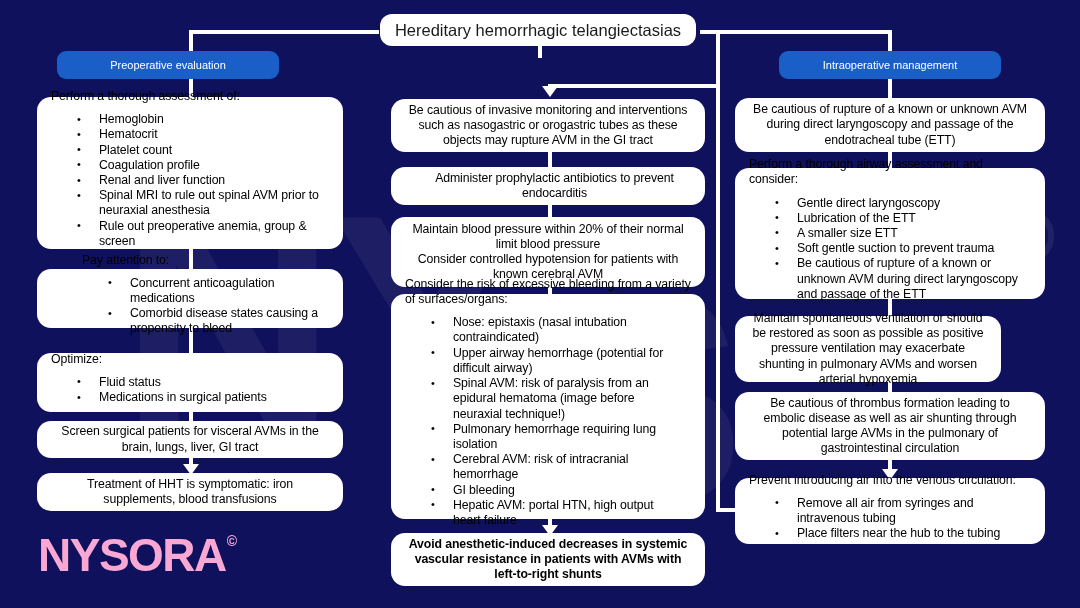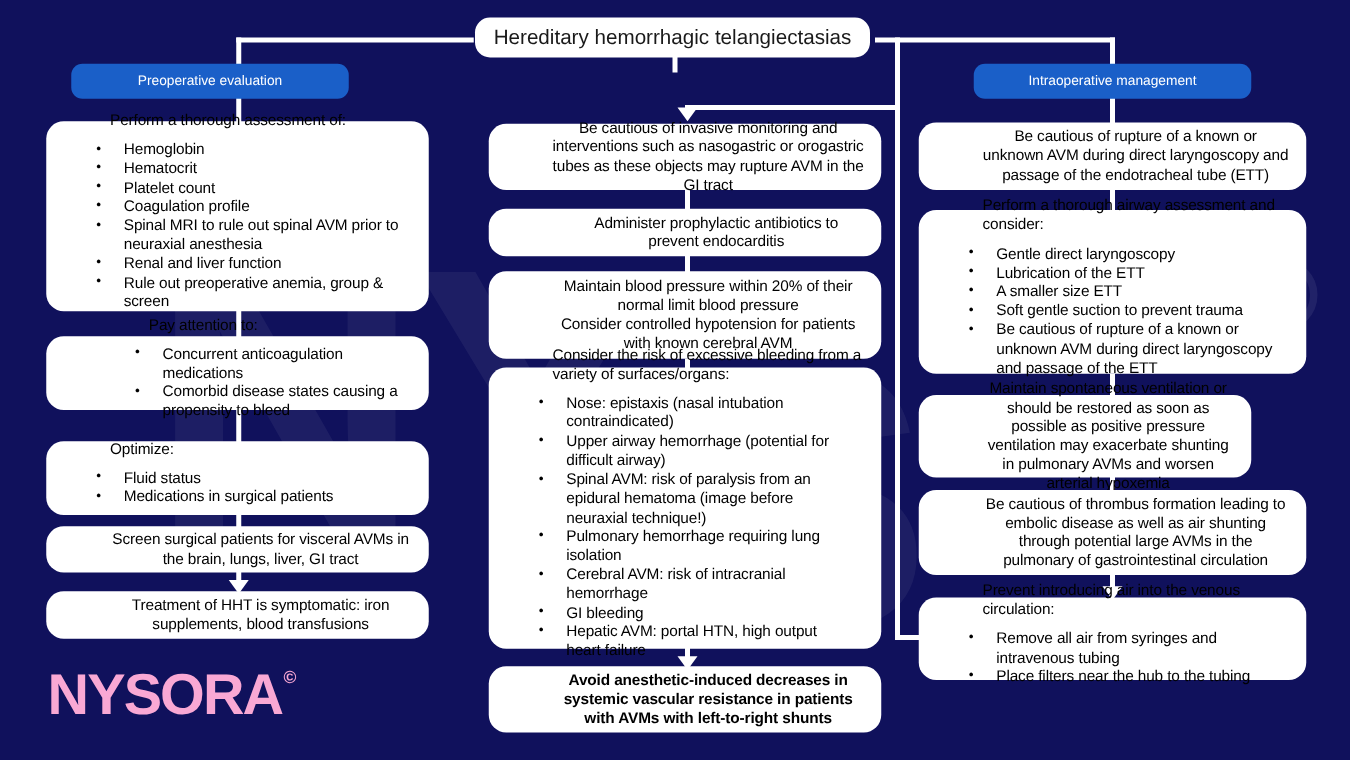--- a/index.html
+++ b/index.html
@@ -73,21 +73,20 @@
     padding: 9px 14px;
     display: flex;
     flex-direction: column;
     justify-content: center;
   }
   .box.center-text { text-align: center; }
   .box p.head {
     font-size: 12.3px;
     line-height: 15.2px;
     letter-spacing: -0.1px;
-    margin-left: 37px;
   }
   .box.center-text p.head { text-align: center; }
 
   ul.bl {
     list-style: none;
     margin: 8px;
     padding: 0;
   }
   ul.bl li {
     position: relative;
@@ -211,22 +210,22 @@
     <span>Intraoperative management</span>
   </div>
 
   <div class="box" style="left:37px; top:97px; width:306px; height:152px;">
     <p class="head">Perform a thorough assessment of:</p>
     <ul class="bl">
       <li>Hemoglobin</li>
       <li>Hematocrit</li>
       <li>Platelet count</li>
       <li>Coagulation profile</li>
+      <li>Renal and liver function</li>
       <li>Spinal MRI to rule out spinal AVM prior to neuraxial anesthesia</li>
-      <li>Renal and liver function</li>
       <li>Rule out preoperative anemia, group &amp; screen</li>
     </ul>
   </div>
 
   <div class="box" style="left:37px; top:269px; width:306px; height:59px;padding-left:45px;">
     <p class="head">Pay attention to:</p>
     <ul class="bl">
       <li>Concurrent anticoagulation medications</li>
       <li>Comorbid disease states causing a propensity to bleed</li>
     </ul>

